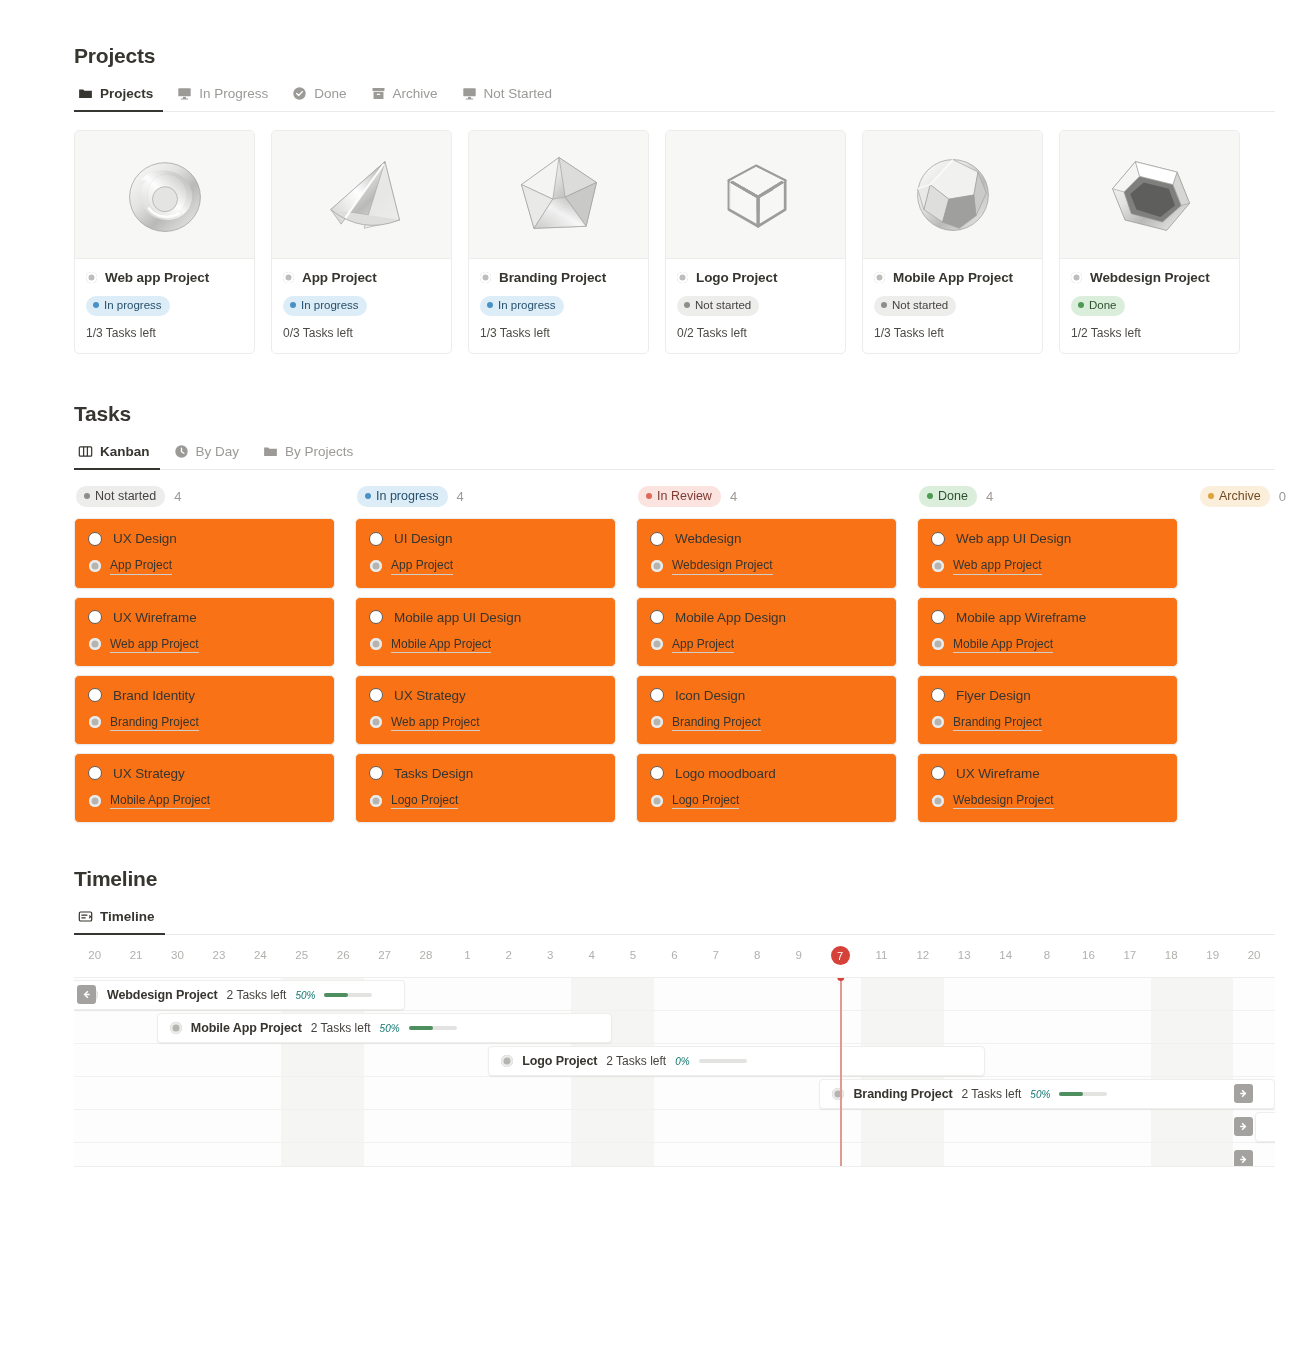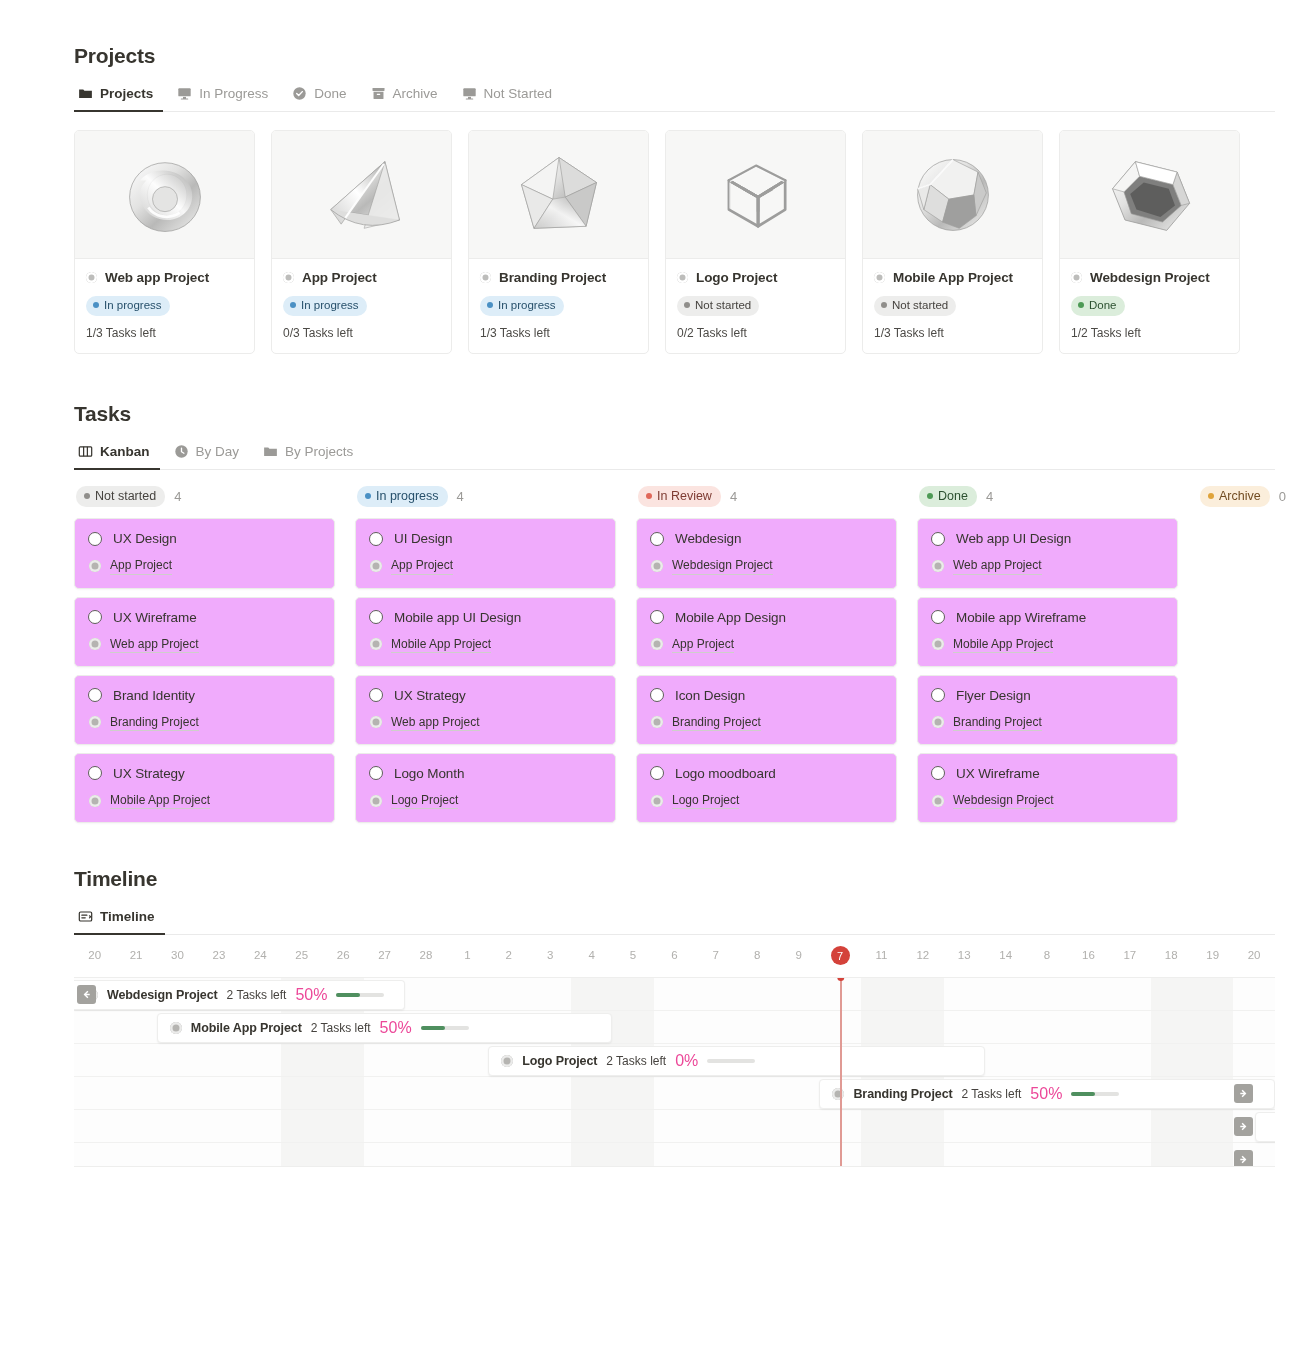--- a/index.html
+++ b/index.html
@@ -98,21 +98,21 @@
   .kcol-head { display:flex; align-items:center; gap:9px; padding:0 2px 0 2px; }
   .kcol-count { font-size:13px; color:#9b9a97; }
   .pill.inreview { background:#fbe4e0; color:#7e3b32; }
   .pill.inreview .pdot { background:#e0685a; }
   .pill.archivep { background:#fbeedb; color:#714c22; }
   .pill.archivep .pdot { background:#dfa33a; }
   .kcol-head .pill { margin-top:0; font-size:12.5px; padding:2px 9px 3px 8px; }
   .kcol.archive .kcol-head { justify-content:flex-end; }
   .kcards { margin-top:11px; display:flex; flex-direction:column; gap:8px; }
   .tcard {
-    border:1px solid #ececea; border-radius:5px; background:#f0abfc;
+    border:1px solid #ececea; border-radius:5px; background:#f97316;
     padding:12px 29px 13px 13px;
     box-shadow:0 1px 2px rgba(15,15,15,0.035);
   }
   .tcard-top { display:flex; align-items:center; gap:11px; }
   .chk {
     width:14px; height:14px; border-radius:50%;
     border:1.5px solid #5f5e5b; flex:none; background:#fff;
   }
   .tcard-title { font-size:13.5px; color:#37352f; letter-spacing:-0.1px; }
   .tcard-rel { display:flex; align-items:center; gap:9px; margin-top:11px; padding-left:1px; }
@@ -168,21 +168,21 @@
   .bar {
     position:absolute; height:30px; display:flex; align-items:center;
     background:#ffffff; border:1px solid #eeeeed; border-radius:4px;
     box-shadow:0 1px 2px rgba(15,15,15,0.06);
     padding:0 12px; gap:9px; z-index:4; white-space:nowrap;
   }
   .bar .dot-gray { width:12px; height:12px; background:#ebebea;
     box-shadow: inset 0 0 0 2.5px #ebebea, inset 0 0 0 6px #b5b4b1; }
   .bar-name { font-size:12.5px; font-weight:bold; color:#37352f; letter-spacing:-0.1px; }
   .bar-tasks { font-size:12px; color:#46433f; }
-  .bar-pct { font-size:16px; color:#ec4899; }
+  .bar-pct { font-size:10px; color:#0f766e;font-style:italic; }
   .bar-prog { width:48px; height:4px; border-radius:2px; background:#e3e3e1; position:relative; }
   .bar-prog > i { position:absolute; left:0; top:0; bottom:0; border-radius:2px; background:#4f8f5f; }
   .bar.flush-left { border-top-left-radius:0; border-bottom-left-radius:0; border-left:none; }
 
   .ovf {
     position:absolute; width:19px; height:19px; border-radius:3px;
     background:#a3a29e; color:#fff; z-index:8;
     display:flex; align-items:center; justify-content:center;
     font-size:11px; line-height:1;
   }
@@ -583,21 +583,21 @@
         <span class="tcard-title">UX Strategy</span>
       </div>
       <div class="tcard-rel">
         <span class="dot-gray"></span>
         <span class="rel-label">Web app Project</span>
       </div>
           </div>
           <div class="tcard">
       <div class="tcard-top">
         <span class="chk"></span>
-        <span class="tcard-title">Logo Month</span>
+        <span class="tcard-title">Tasks Design</span>
       </div>
       <div class="tcard-rel">
         <span class="dot-gray"></span>
         <span class="rel-label">Logo Project</span>
       </div>
           </div>
         </div>
       </div>
       <div class="kcol">
         <div class="kcol-head">

